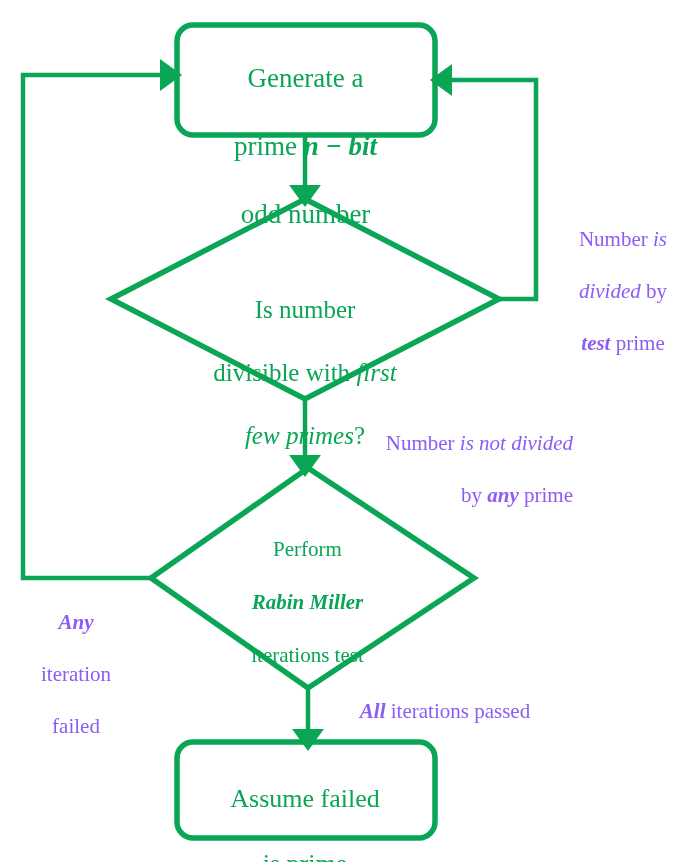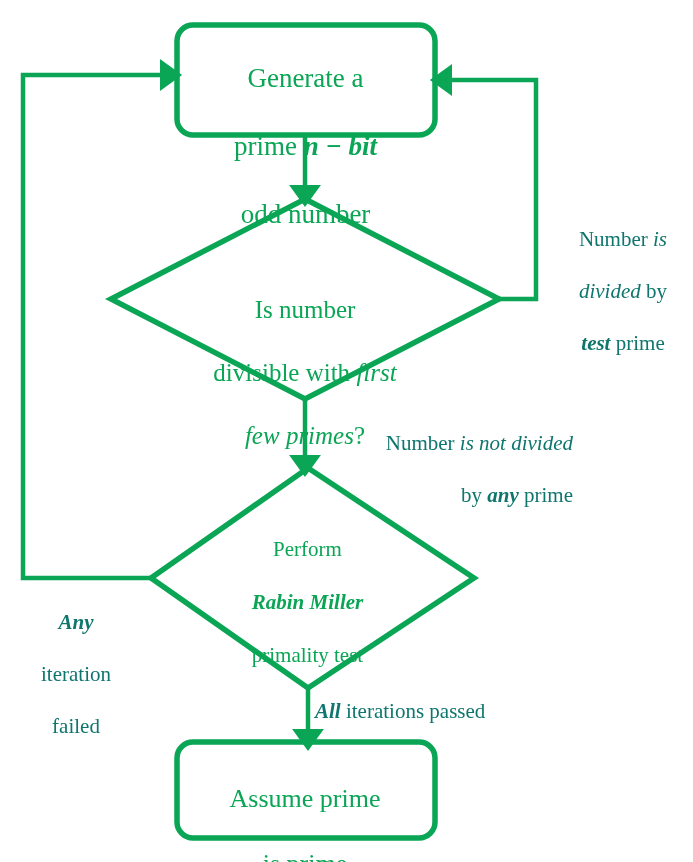--- a/index.html
+++ b/index.html
@@ -33,21 +33,21 @@
     position: absolute;
     color: #0aa555;
     font-family: "Liberation Serif", "DejaVu Serif", serif;
     text-align: center;
     line-height: 1.26;
     white-space: pre-line;
     pointer-events: none;
   }
   .edge-label {
     position: absolute;
-    color: #0f766e;
+    color: #8b5cf6;
     font-family: "Liberation Serif", "DejaVu Serif", serif;
     line-height: 1.24;
     white-space: pre-line;
     pointer-events: none;
   }
   .em { font-style: italic; }
   .strong-em { font-style: italic; font-weight: bold; }
 
   
   #text-generate {
@@ -78,21 +78,21 @@
     text-align: right;
     font-size: 21px;
   }
   #label-any-failed {
     left: 24px; top: 583px; width: 104px;
     text-align: center;
     font-size: 21px;
   }
   #label-all-passed {
     left: 315px; top: 672px; width: 260px;
-    text-align: left;
+    text-align: center;
     font-size: 21px;
   }
 </style>
 </head>
 <body>
 
 <div id="flow-root">
 
   <svg id="flow-svg" viewBox="0 0 693 862">
     <defs>
@@ -128,25 +128,25 @@
 
   <div class="node-text" id="text-diamond-divisible">
     <div>Is number</div>
     <div><span>divisible with </span><span class="em">first</span></div>
     <div><span class="em">few primes</span><span>?</span></div>
   </div>
 
   <div class="node-text" id="text-diamond-rabin">
     <div>Perform</div>
     <div class="strong-em">Rabin Miller</div>
-    <div>primality test</div>
+    <div>iterations test</div>
   </div>
 
   <div class="node-text" id="text-assume">
-    <div>Assume prime</div>
+    <div>Assume failed</div>
     <div>is prime</div>
   </div>
 
   <div class="edge-label" id="label-divided-some">
     <div><span>Number </span><span class="em">is</span></div>
     <div><span class="em">divided</span><span> by</span></div>
     <div><span class="strong-em">test</span><span> prime</span></div>
   </div>
 
   <div class="edge-label" id="label-not-divided-any">

